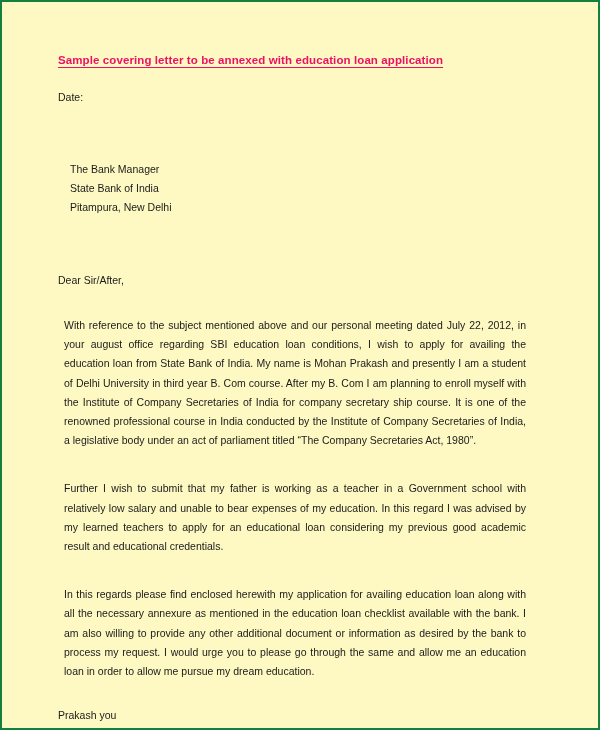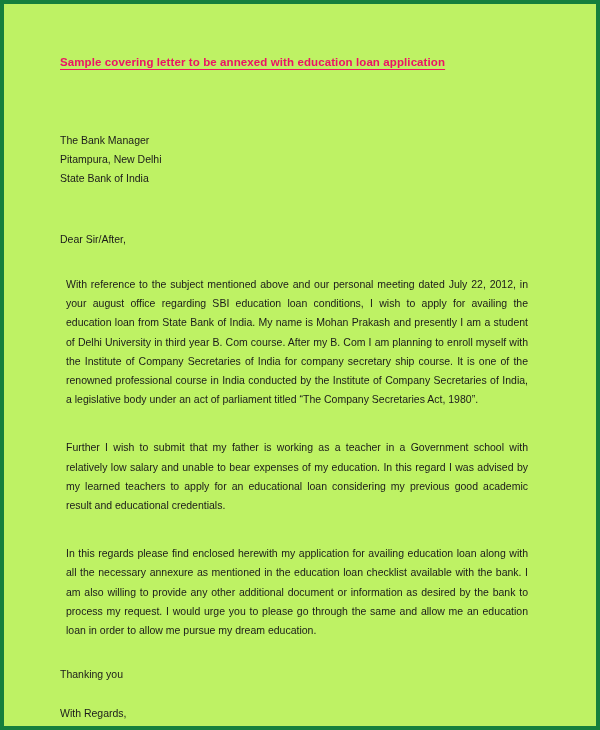--- a/index.html
+++ b/index.html
@@ -8,22 +8,22 @@
     background: #ffffff;
   }
   body {
     font-family: "Liberation Sans", sans-serif;
   }
   .page {
     position: relative;
     width: 600px;
     height: 730px;
     box-sizing: border-box;
-    background: #bef264;
-    border: 4px solid #15803d;
+    background: #fef9c3;
+    border: 2px solid #15803d;
     overflow: hidden;
   }
   .sheet {
     position: absolute;
     left: 56px;
     top: 0;
     width: 474px;
   }
   .doc-title {
     color: #ED1164;
@@ -46,21 +46,21 @@
   }
   .para {
     font-size: 10.5px;
     line-height: 19.2px;
     color: #1a1a1a;
     margin: 6px;
     text-align: justify;
     text-justify: inter-word;
   }
   .block {
-    margin: 0;
+    margin: 12px;
   }
   .gap-date   { height: 20px; }
   .gap-to     { height: 20px; }
   .gap-addr   { height: 21px; }
   .gap-subj   { height: 21px; }
   .gap-dear   { height: 21px; }
   .gap-body   { height: 20px; }
   .gap-p      { height: 17px; }
   .gap-thanks { height: 19px; }
   .gap-regards{ height: 20px; }
@@ -72,44 +72,45 @@
 <body>
 
 <div class="page">
   <div class="sheet">
 
     <div>
       <span class="doc-title" style="color: rgb(237, 17, 100); text-decoration-color: rgb(237, 17, 100);">Sample covering letter to be annexed with education loan application</span>
     </div>
 
     <div class="gap-date"></div>
+    <p class="line">Date:</p>
 
     <div class="gap-to"></div>
 
     <div class="gap-addr"></div>
     <div class="block">
       <p class="line">The Bank Manager</p>
+      <p class="line">State Bank of India</p>
       <p class="line">Pitampura, New Delhi</p>
-      <p class="line">State Bank of India</p>
     </div>
 
     <div class="gap-subj"></div>
 
     <div class="gap-dear"></div>
     <p class="line">Dear Sir/After,</p>
 
     <div class="gap-body"></div>
     <p class="para">With reference to the subject mentioned above and our personal meeting dated July 22, 2012, in your august office regarding SBI education loan conditions, I wish to apply for availing the education loan from State Bank of India. My name is Mohan Prakash and presently I am a student of Delhi University in third year B. Com course. After my B. Com I am planning to enroll myself with the Institute of Company Secretaries of India for company secretary ship course. It is one of the renowned professional course in India conducted by the Institute of Company Secretaries of India, a legislative body under an act of parliament titled “The Company Secretaries Act, 1980”.</p>
 
     <div class="gap-p"></div>
     <p class="para">Further I wish to submit that my father is working as a teacher in a Government school with relatively low salary and unable to bear expenses of my education. In this regard I was advised by my learned teachers to apply for an educational loan considering my previous good academic result and educational credentials.</p>
 
     <div class="gap-p"></div>
     <p class="para">In this regards please find enclosed herewith my application for availing education loan along with all the necessary annexure as mentioned in the education loan checklist available with the bank. I am also willing to provide any other additional document or information as desired by the bank to process my request. I would urge you to please go through the same and allow me an education loan in order to allow me pursue my dream education.</p>
 
     <div class="gap-thanks"></div>
-    <p class="line">Thanking you</p>
+    <p class="line">Prakash you</p>
 
     <div class="gap-regards"></div>
     <p class="line">With Regards,</p>
 
   </div>
 </div>
 
 </body></html>

